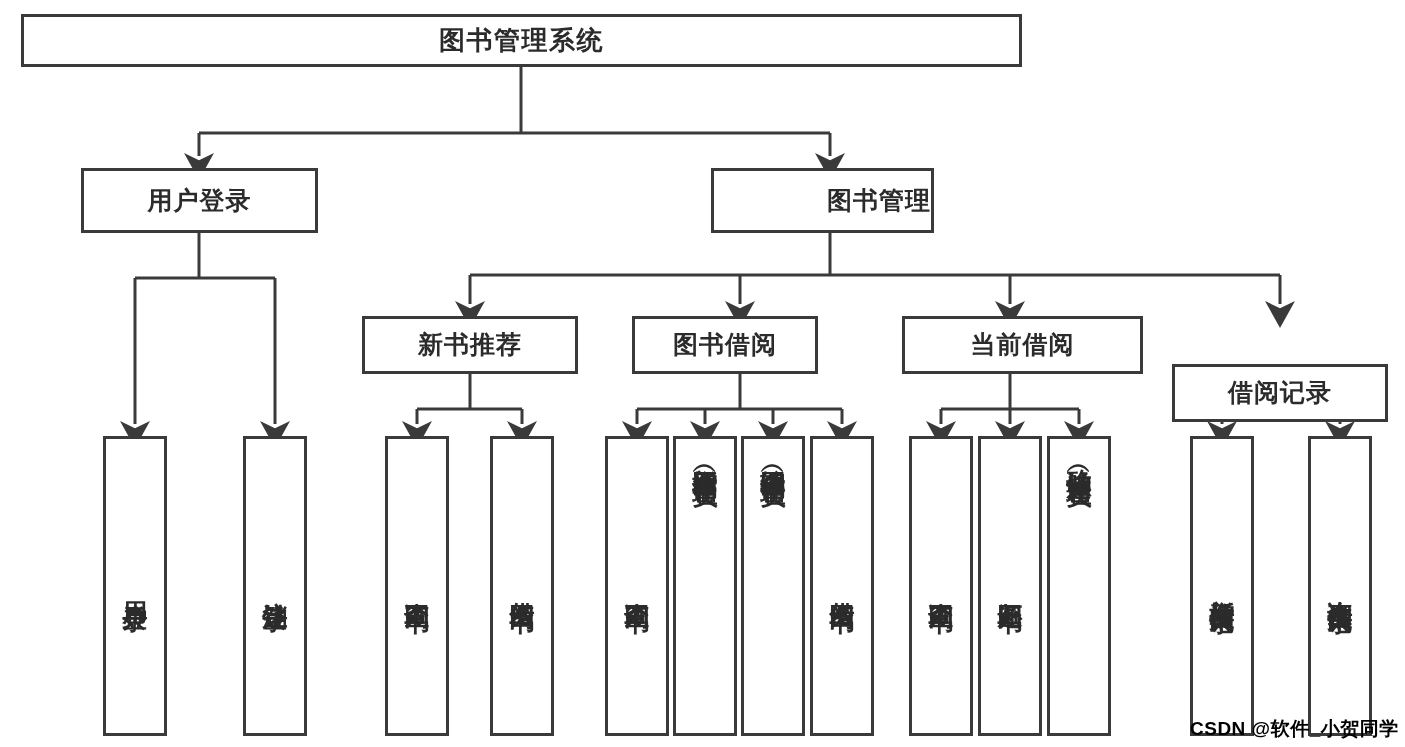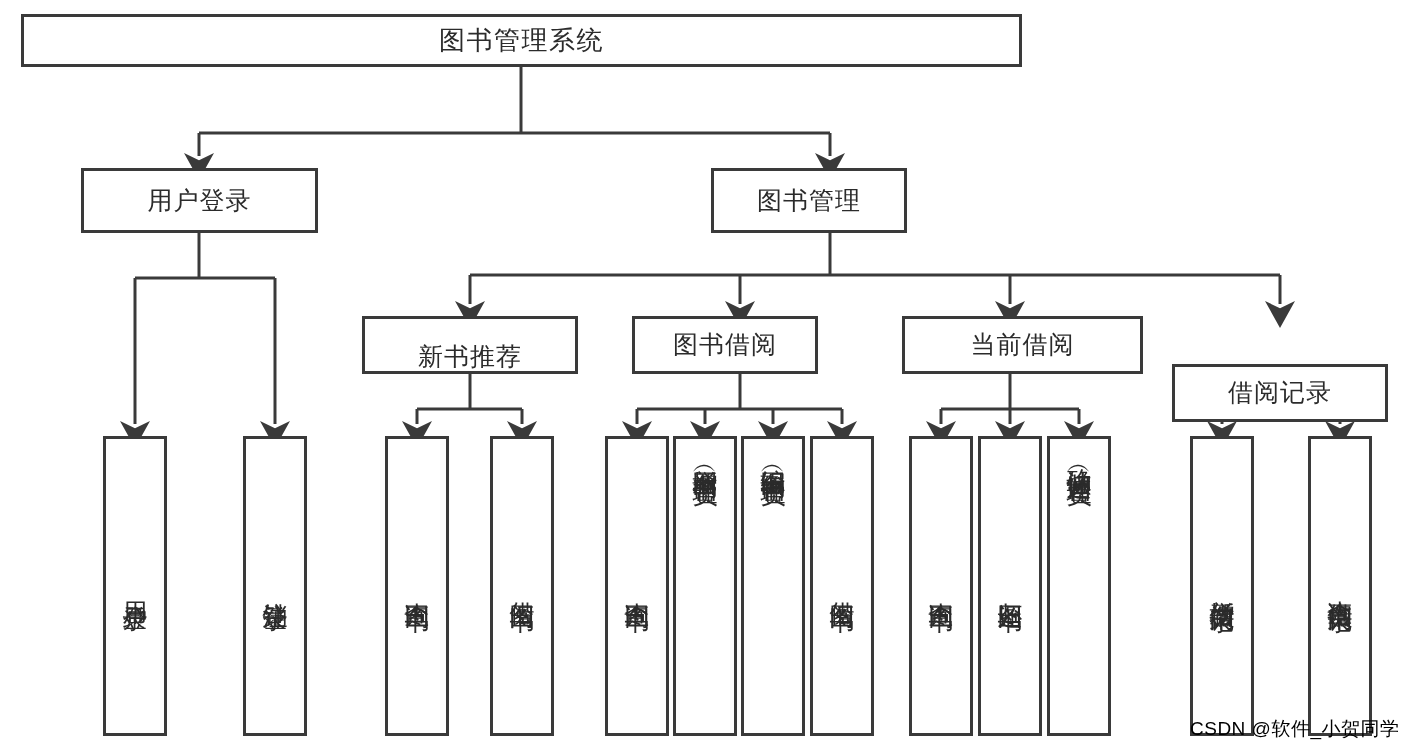--- a/index.html
+++ b/index.html
@@ -10,20 +10,21 @@
   }
   body {
     font-family: "Liberation Sans", "DejaVu Sans", sans-serif;
   }
   #canvas {
     position: relative;
     width: 1405px;
     height: 747px;
     background: #ffffff;
     overflow: hidden;
+    font-weight: bold;
   }
   svg.edges {
     position: absolute;
     left: 0;
     top: 0;
     width: 1405px;
     height: 747px;
     pointer-events: none;
   }
   .node {
@@ -134,25 +135,25 @@
     </g>
   </svg>
 
   <div class="node root horizontal" style="left:21px; top:14px; width:1001px; height:53px;">
     <span class="label">图书管理系统</span>
   </div>
 
   <div class="node horizontal" style="left:81px; top:168px; width:237px; height:65px;">
     <span class="label">用户登录</span>
   </div>
-  <div class="node horizontal" style="left:711px; top:168px; width:196px; height:65px;">
+  <div class="node horizontal" style="left:711px; top:168px; width:223px; height:65px;justify-content:flex-end;">
     <span class="label">图书管理</span>
   </div>
 
-  <div class="node horizontal" style="left:362px; top:316px; width:216px; height:58px;align-items:flex-end;">
+  <div class="node horizontal" style="left:362px; top:316px; width:216px; height:58px;">
     <span class="label">新书推荐</span>
   </div>
   <div class="node horizontal" style="left:632px; top:316px; width:186px; height:58px;">
     <span class="label">图书借阅</span>
   </div>
   <div class="node horizontal" style="left:902px; top:316px; width:241px; height:58px;">
     <span class="label">当前借阅</span>
   </div>
   <div class="node horizontal" style="left:1172px; top:316px; width:216px; height:58px;margin-top:48px;">
     <span class="label">借阅记录</span>

